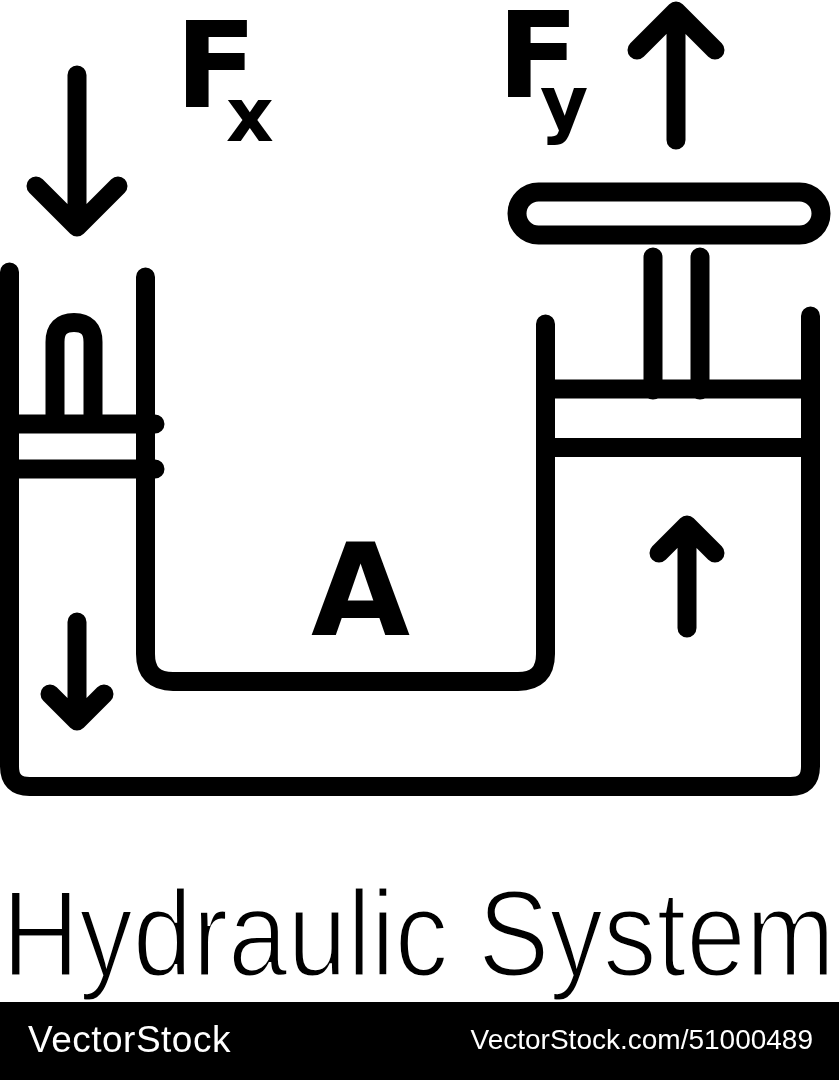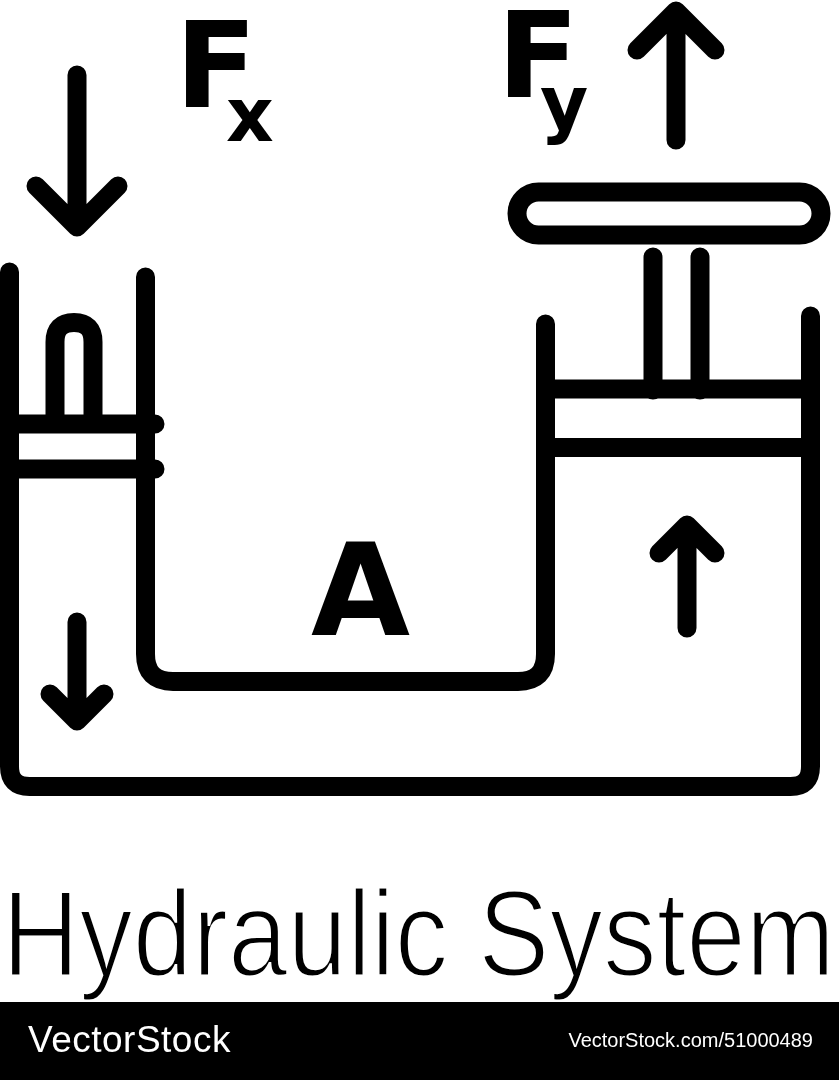--- a/index.html
+++ b/index.html
@@ -50,21 +50,21 @@
   }
   .brand {
     color: #ffffff;
     font-size: 37px;
     letter-spacing: 0.5px;
     line-height: 1;
     padding-bottom: 4px;
   }
   .credit {
     color: #ffffff;
-    font-size: 20px;
+    font-size: 28px;
     line-height: 1;
     padding-bottom: 2px;
   }
 </style>
 </head>
 <body>
 
 <div class="stage">
 
   <svg class="icon-svg" width="839" height="862" viewBox="0 0 839 862">

